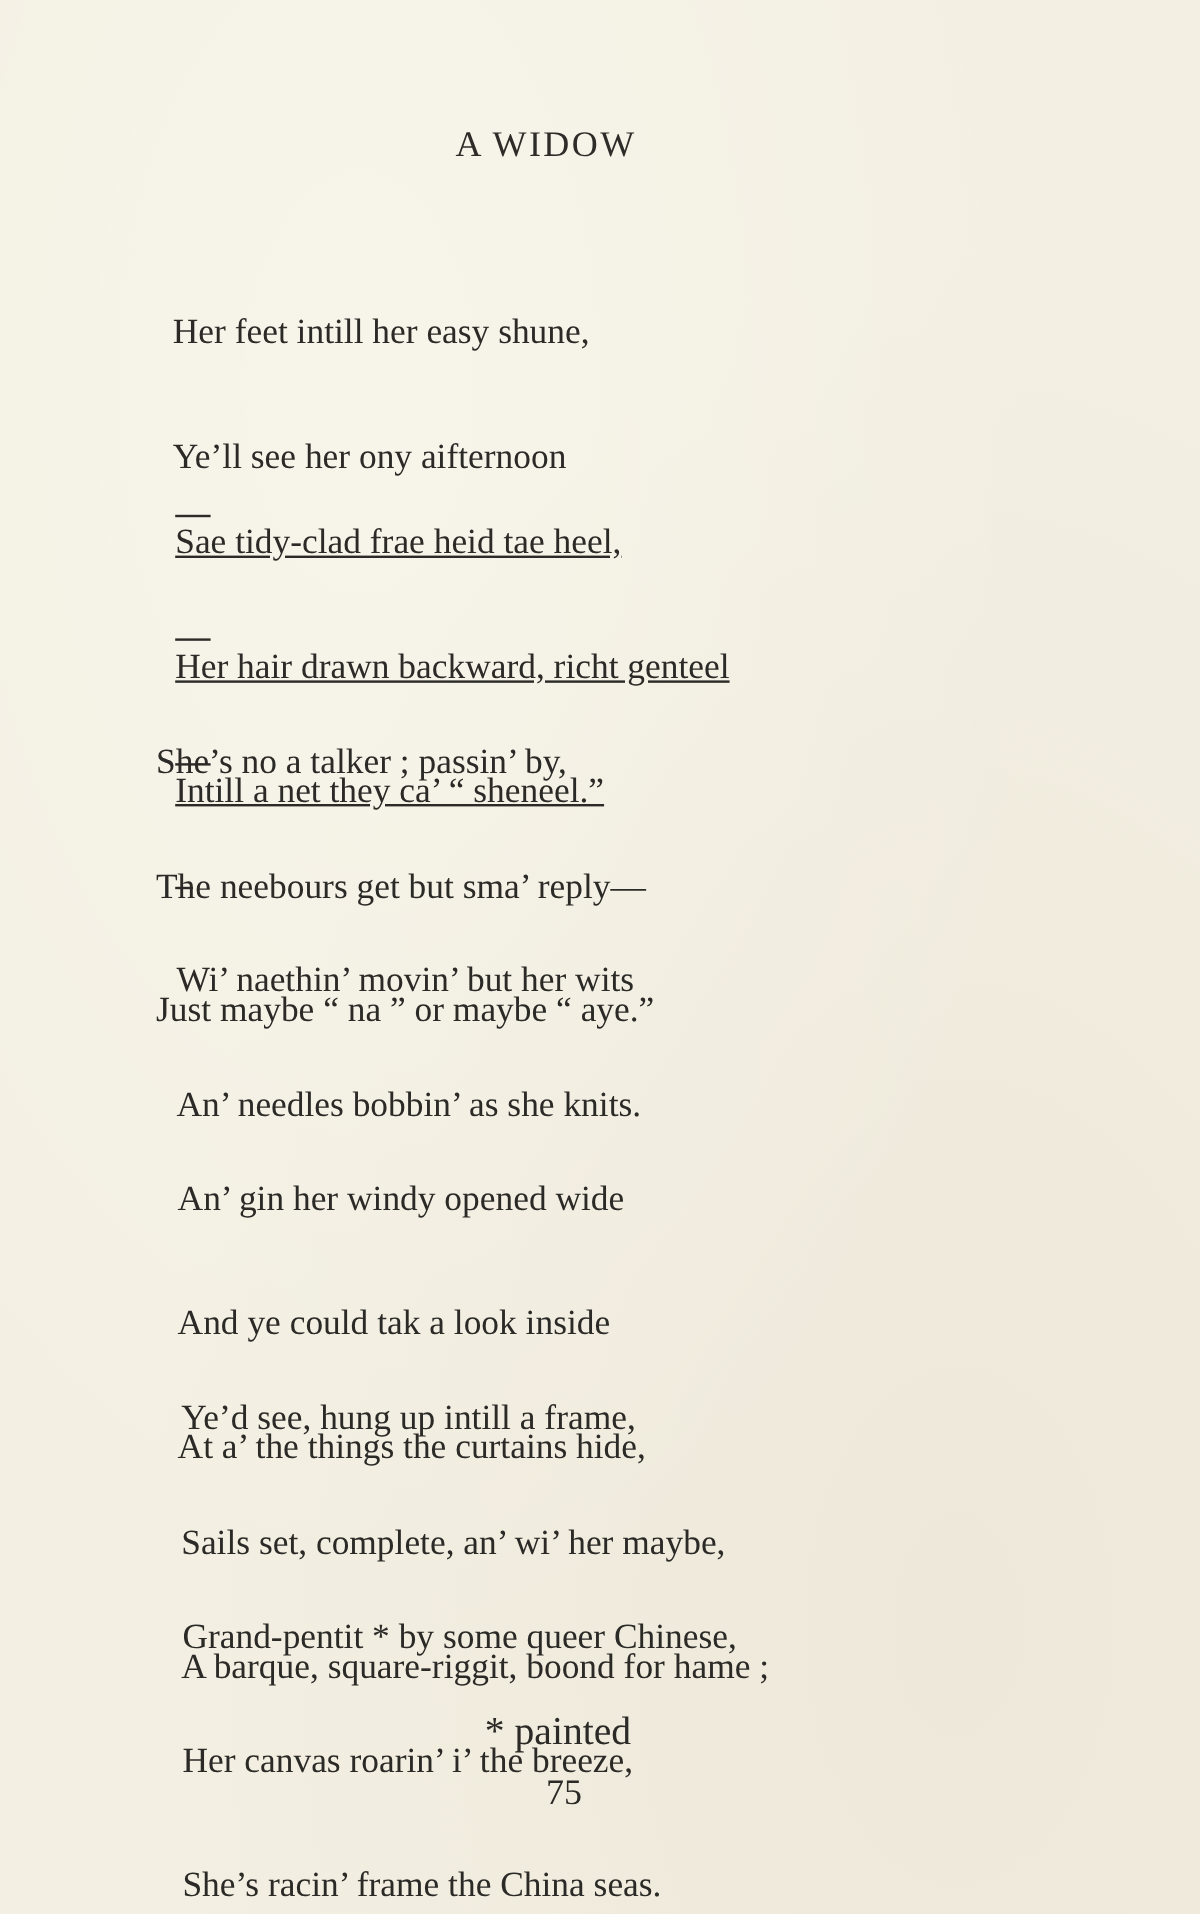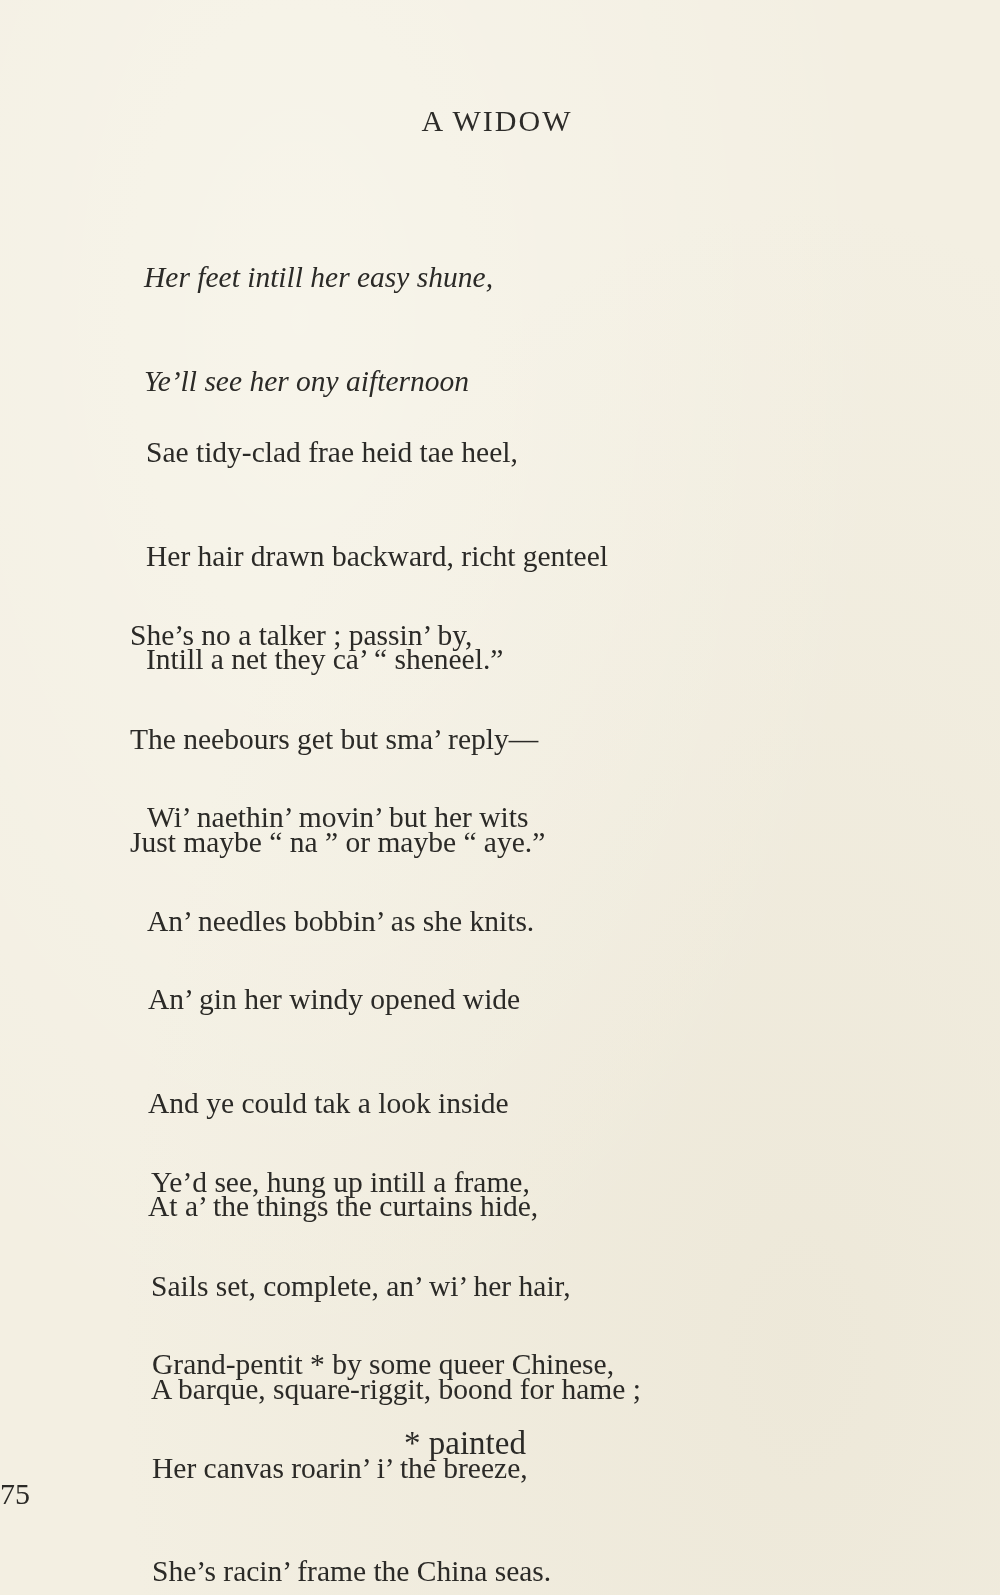--- a/index.html
+++ b/index.html
@@ -25,21 +25,20 @@
     }
     .title {
       position: absolute;
       top: 104px;
       left: 0;
       width: 910px;
       text-align: center;
       font-size: 30px;
       letter-spacing: 2px;
       color: #2d2c29;
-      padding-left: 42px;
     }
     .stanza {
       position: absolute;
       font-size: 29.5px;
       line-height: 34.5px;
       white-space: pre;
     }
     .line {
       display: block;
     }
@@ -49,36 +48,37 @@
       left: 0;
       width: 930px;
       text-align: center;
       font-size: 33px;
     }
     .page-number {
       position: absolute;
       top: 1477px;
       left: 0;
       width: 940px;
+      text-align: center;
       font-size: 30px;
     }
   </style>
 </head>
 <body>
 
 <div class="page">
 
   <div class="title">A WIDOW</div>
 
-  <div class="stanza" style="top:191px; left:144px;font-style:italic;">
+  <div class="stanza" style="top:191px; left:144px;">
     <span class="line">Her feet intill her easy shune,</span>
     <span class="line">Ye’ll see her ony aifternoon</span>
   </div>
 
-  <div class="stanza" style="top:366px; left:146px;">
+  <div class="stanza" style="top:366px; left:146px;text-decoration:underline;">
     <span class="line">Sae tidy-clad frae heid tae heel,</span>
     <span class="line">Her hair drawn backward, richt genteel</span>
     <span class="line">Intill a net they ca’ “ sheneel.”</span>
   </div>
 
   <div class="stanza" style="top:549px; left:130px;">
     <span class="line">She’s no a talker ; passin’ by,</span>
     <span class="line">The neebours get but sma’ reply—</span>
     <span class="line">Just maybe “ na ” or maybe “ aye.”</span>
   </div>
@@ -89,21 +89,21 @@
   </div>
 
   <div class="stanza" style="top:913px; left:148px;">
     <span class="line">An’ gin her windy opened wide</span>
     <span class="line">And ye could tak a look inside</span>
     <span class="line">At a’ the things the curtains hide,</span>
   </div>
 
   <div class="stanza" style="top:1096px; left:151px;font-family:Liberation Serif, serif;">
     <span class="line">Ye’d see, hung up intill a frame,</span>
-    <span class="line">Sails set, complete, an’ wi’ her hair,</span>
+    <span class="line">Sails set, complete, an’ wi’ her maybe,</span>
     <span class="line">A barque, square-riggit, boond for hame ;</span>
   </div>
 
   <div class="stanza" style="top:1278px; left:152px;">
     <span class="line">Grand-pentit * by some queer Chinese,</span>
     <span class="line">Her canvas roarin’ i’ the breeze,</span>
     <span class="line">She’s racin’ frame the China seas.</span>
   </div>
 
   <div class="footnote">* painted</div>

